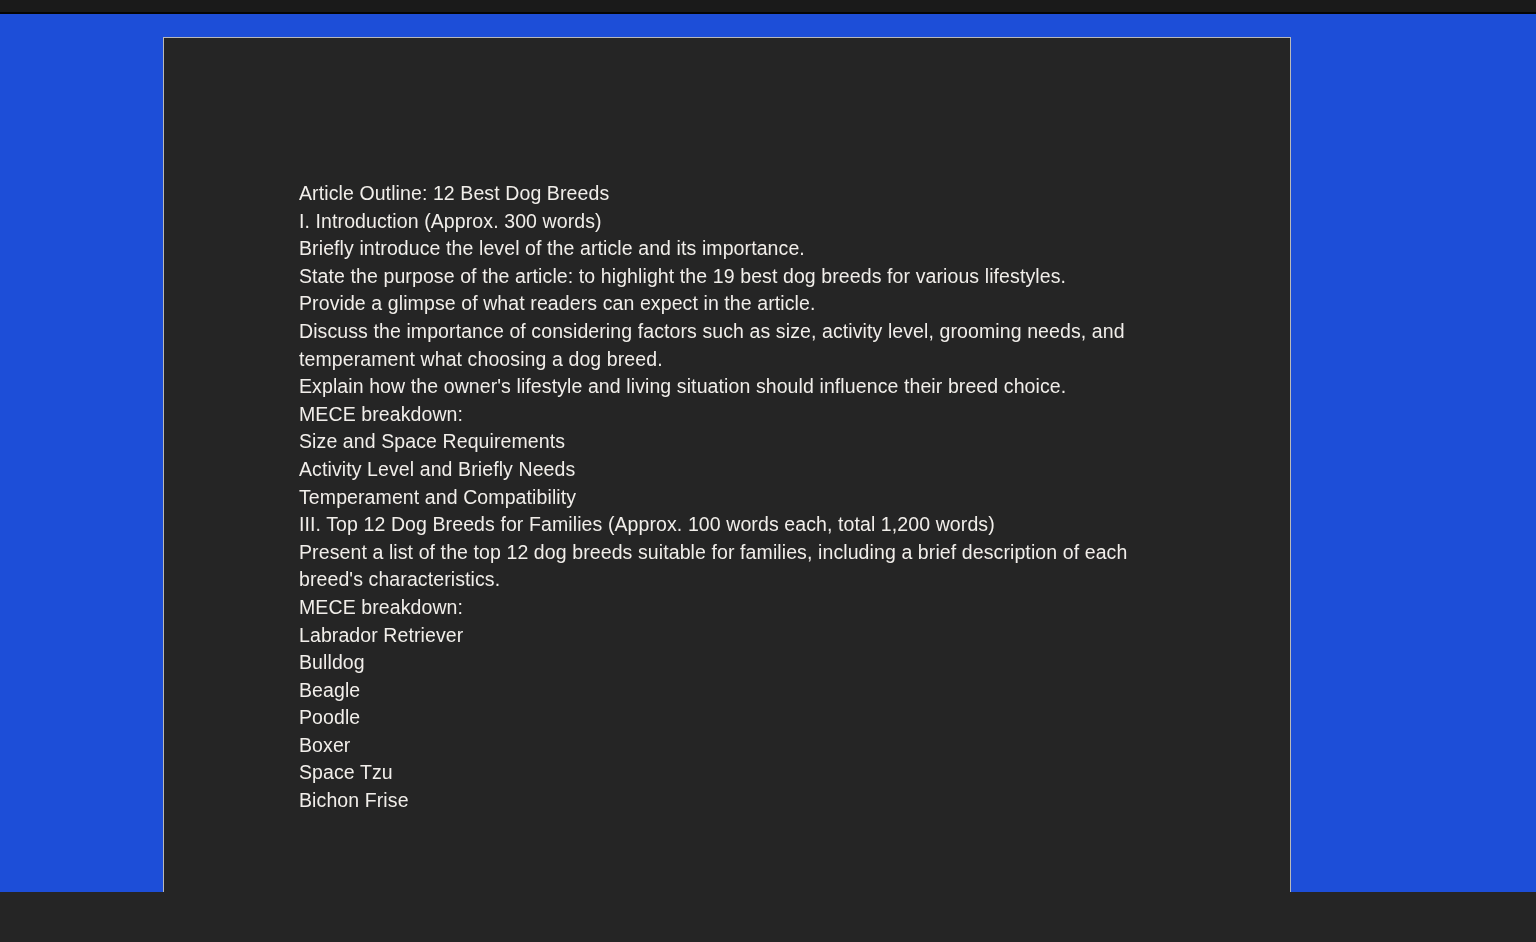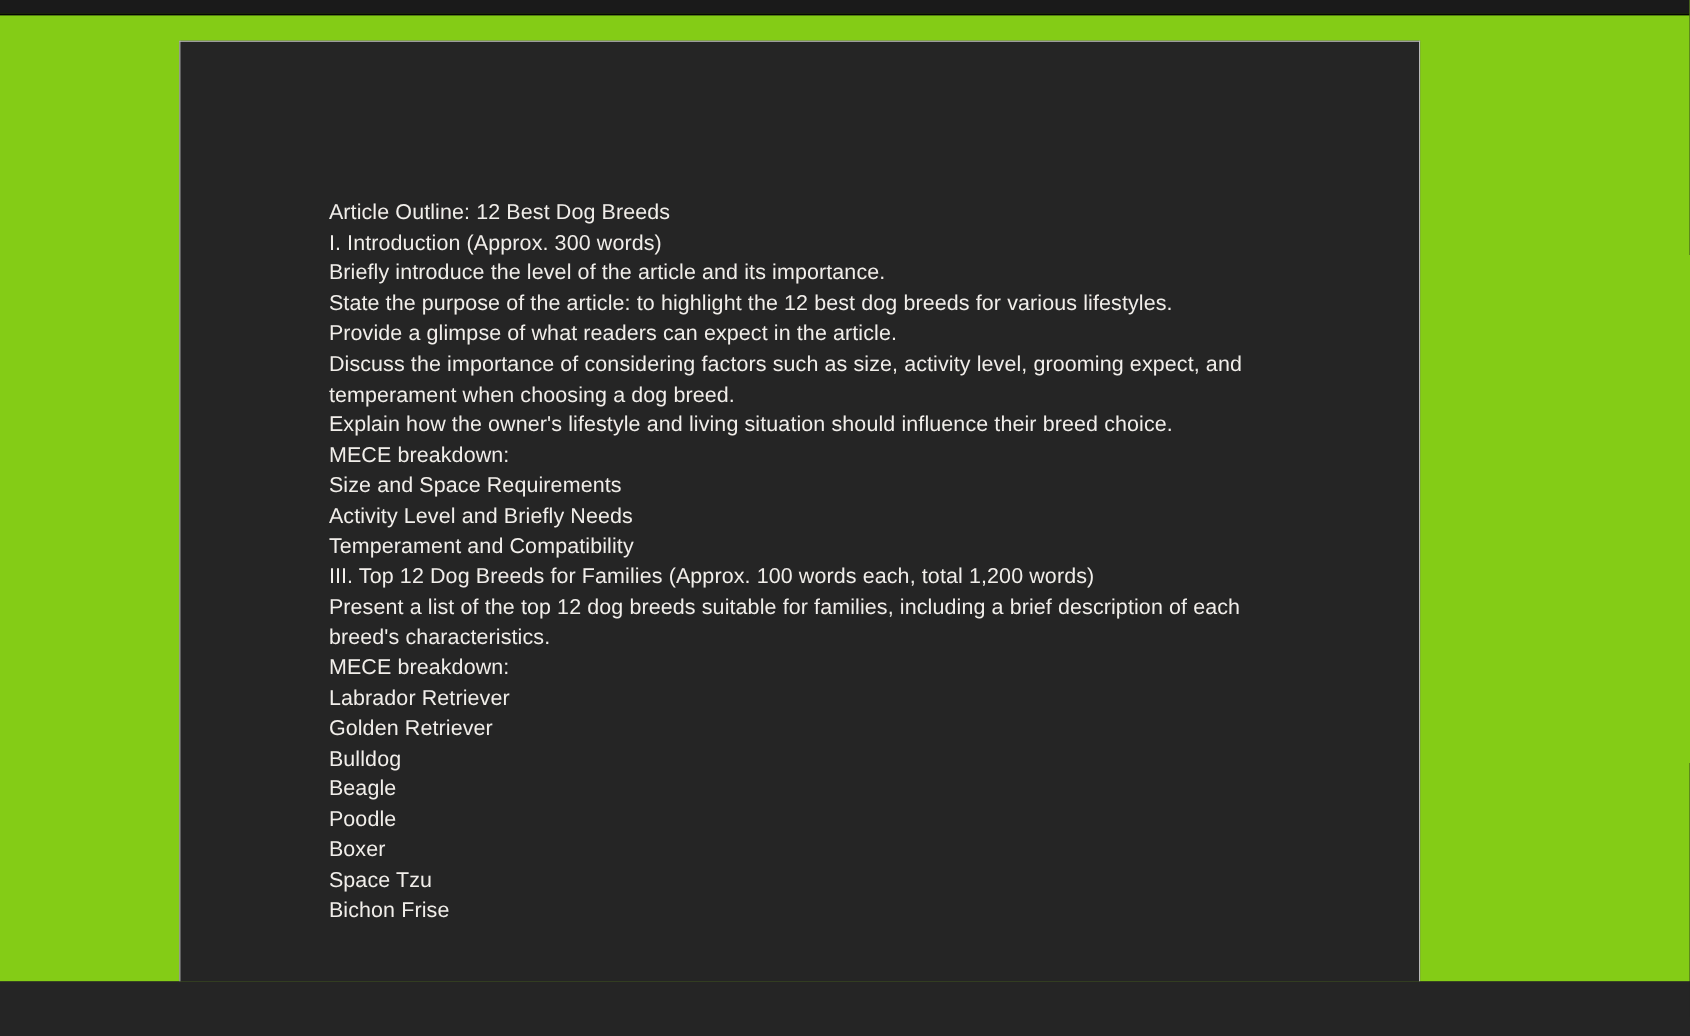--- a/index.html
+++ b/index.html
@@ -11,21 +11,21 @@
     width: 1536px;
     height: 942px;
     overflow: hidden;
     font-family: "Liberation Sans", "DejaVu Sans", sans-serif;
   }
 
   .screen {
     position: relative;
     width: 1536px;
     height: 892px;
-    background: #84cc16;
+    background: #1d4ed8;
     overflow: hidden;
   }
 
   
   .top-chrome {
     position: absolute;
     top: 0;
     left: 0;
     width: 1536px;
     height: 12px;
@@ -77,33 +77,32 @@
 <div class="screen">
 
   <div class="top-chrome"></div>
   <div class="top-chrome-rule"></div>
 
   <div class="document-page">
     <div class="document-body">
         <div class="doc-line">Article Outline: 12 Best Dog Breeds</div>
         <div class="doc-line">I. Introduction (Approx. 300 words)</div>
         <div class="doc-line">Briefly introduce the level of the article and its importance.</div>
-        <div class="doc-line">State the purpose of the article: to highlight the 12 best dog breeds for various lifestyles.</div>
+        <div class="doc-line">State the purpose of the article: to highlight the 19 best dog breeds for various lifestyles.</div>
         <div class="doc-line">Provide a glimpse of what readers can expect in the article.</div>
-        <div class="doc-line">Discuss the importance of considering factors such as size, activity level, grooming expect, and temperament when choosing a dog breed.</div>
+        <div class="doc-line">Discuss the importance of considering factors such as size, activity level, grooming needs, and temperament what choosing a dog breed.</div>
         <div class="doc-line">Explain how the owner's lifestyle and living situation should influence their breed choice.</div>
         <div class="doc-line">MECE breakdown:</div>
         <div class="doc-line">Size and Space Requirements</div>
         <div class="doc-line">Activity Level and Briefly Needs</div>
         <div class="doc-line">Temperament and Compatibility</div>
         <div class="doc-line">III. Top 12 Dog Breeds for Families (Approx. 100 words each, total 1,200 words)</div>
         <div class="doc-line">Present a list of the top 12 dog breeds suitable for families, including a brief description of each breed's characteristics.</div>
         <div class="doc-line">MECE breakdown:</div>
         <div class="doc-line">Labrador Retriever</div>
-        <div class="doc-line">Golden Retriever</div>
         <div class="doc-line">Bulldog</div>
         <div class="doc-line">Beagle</div>
         <div class="doc-line">Poodle</div>
         <div class="doc-line">Boxer</div>
         <div class="doc-line">Space Tzu</div>
         <div class="doc-line">Bichon Frise</div>
       </div>
   </div>
 
 </div>

